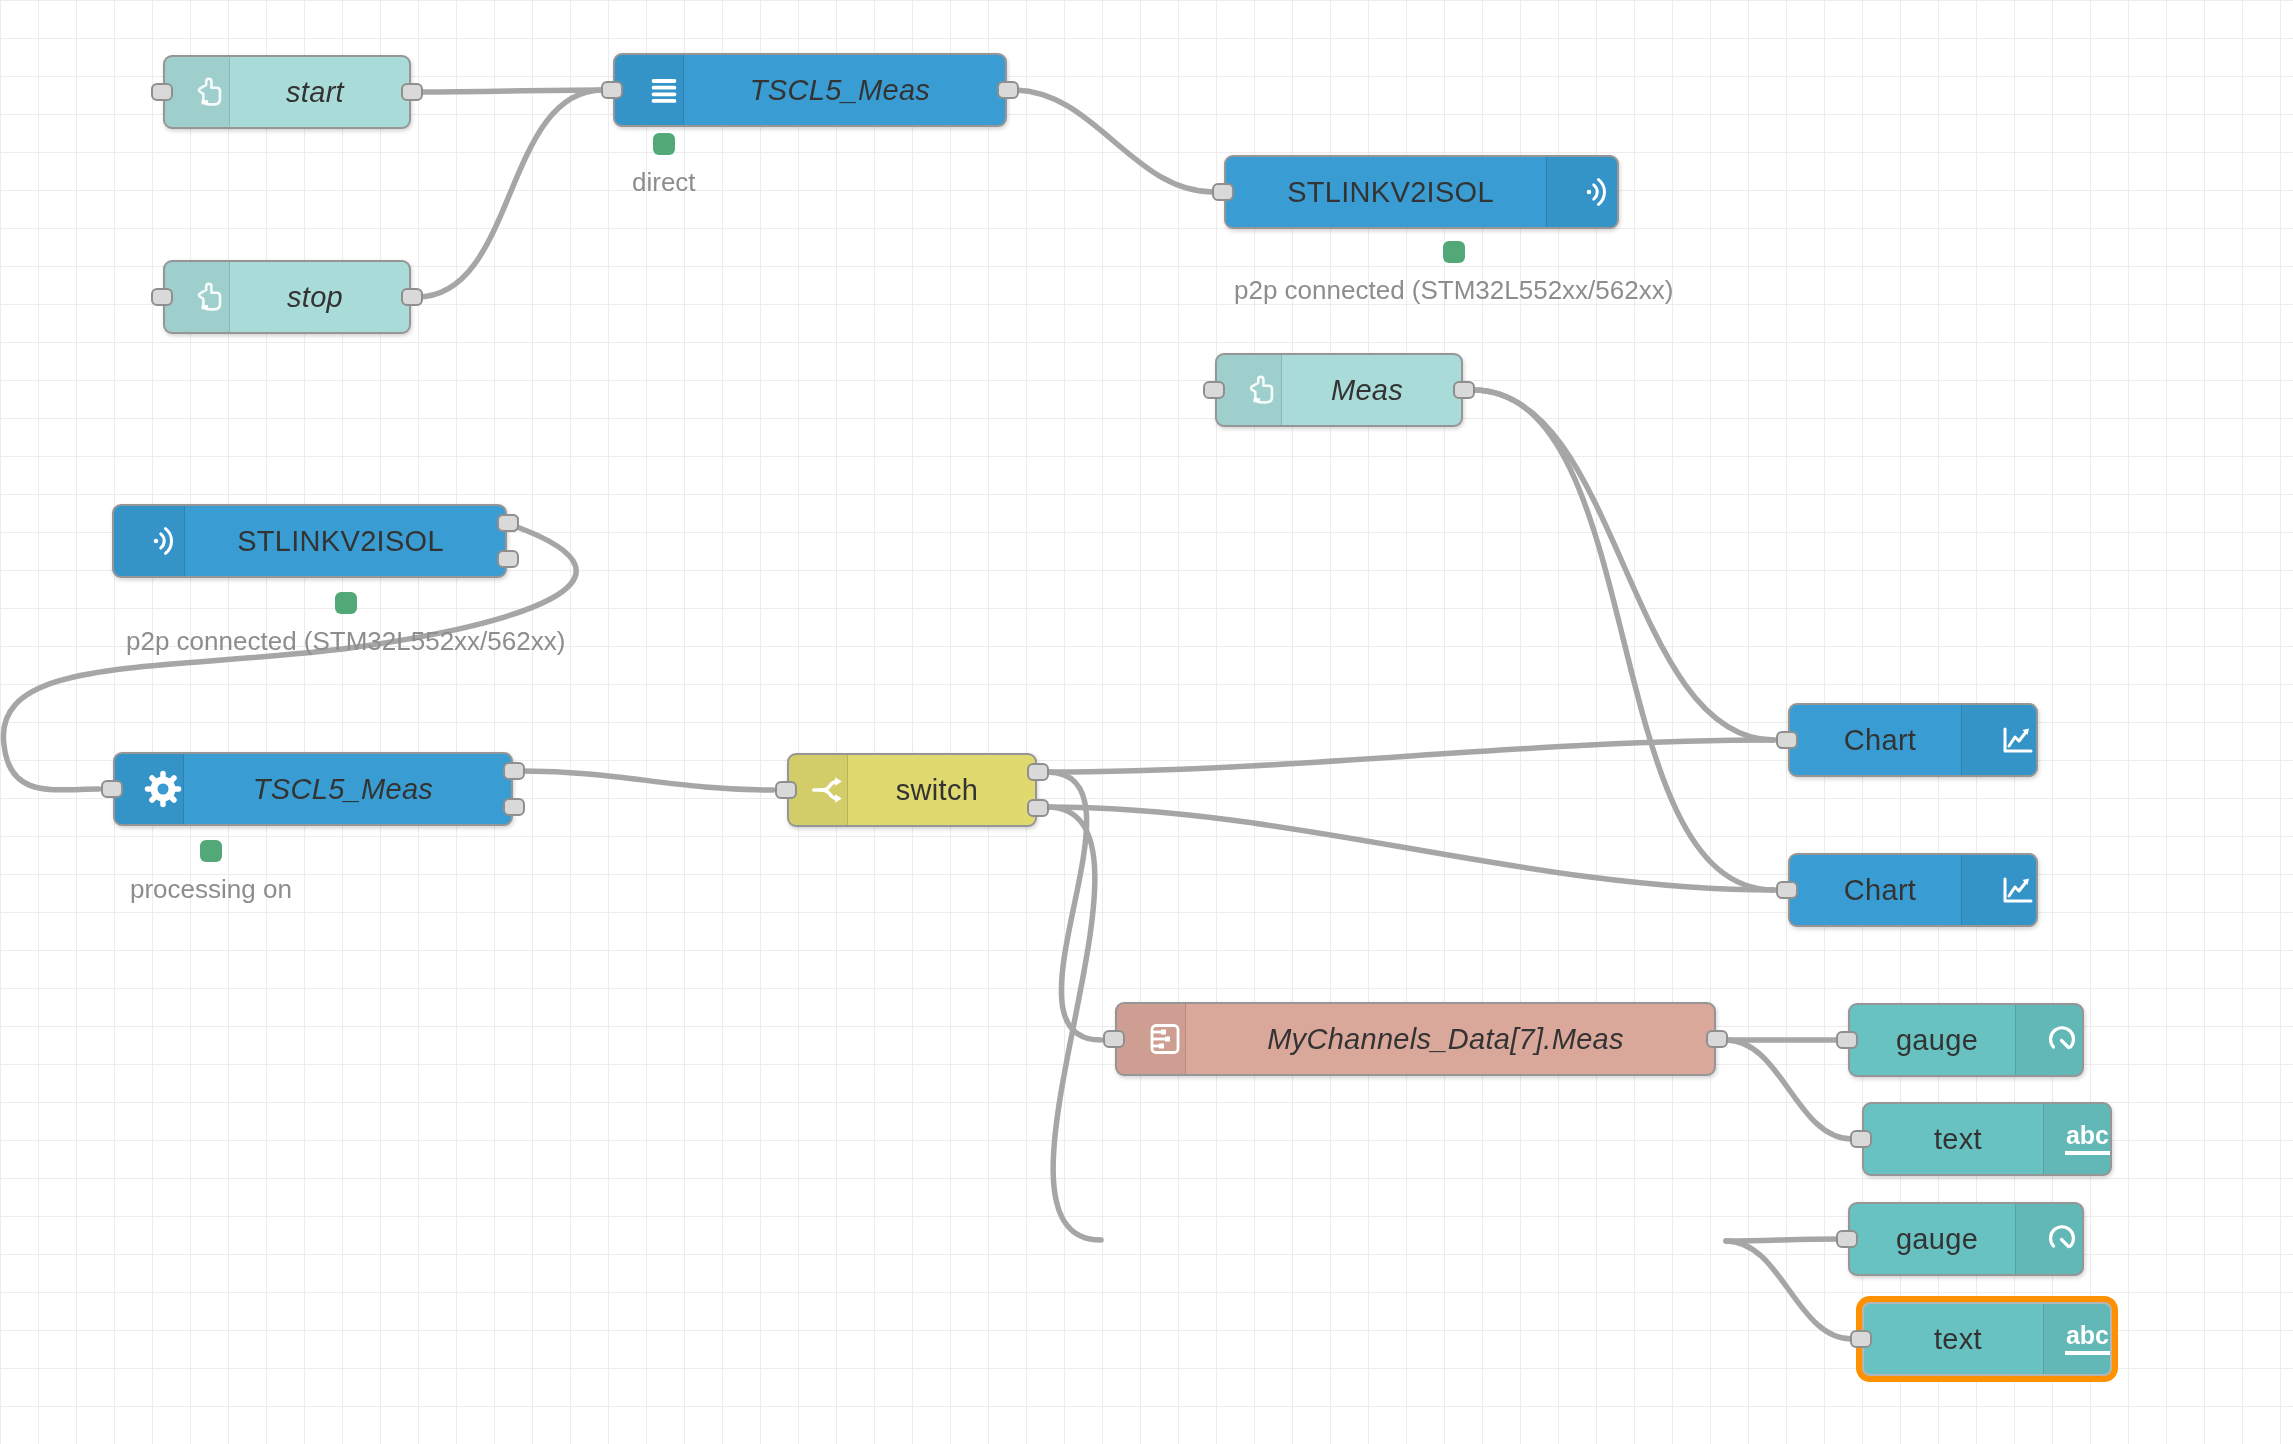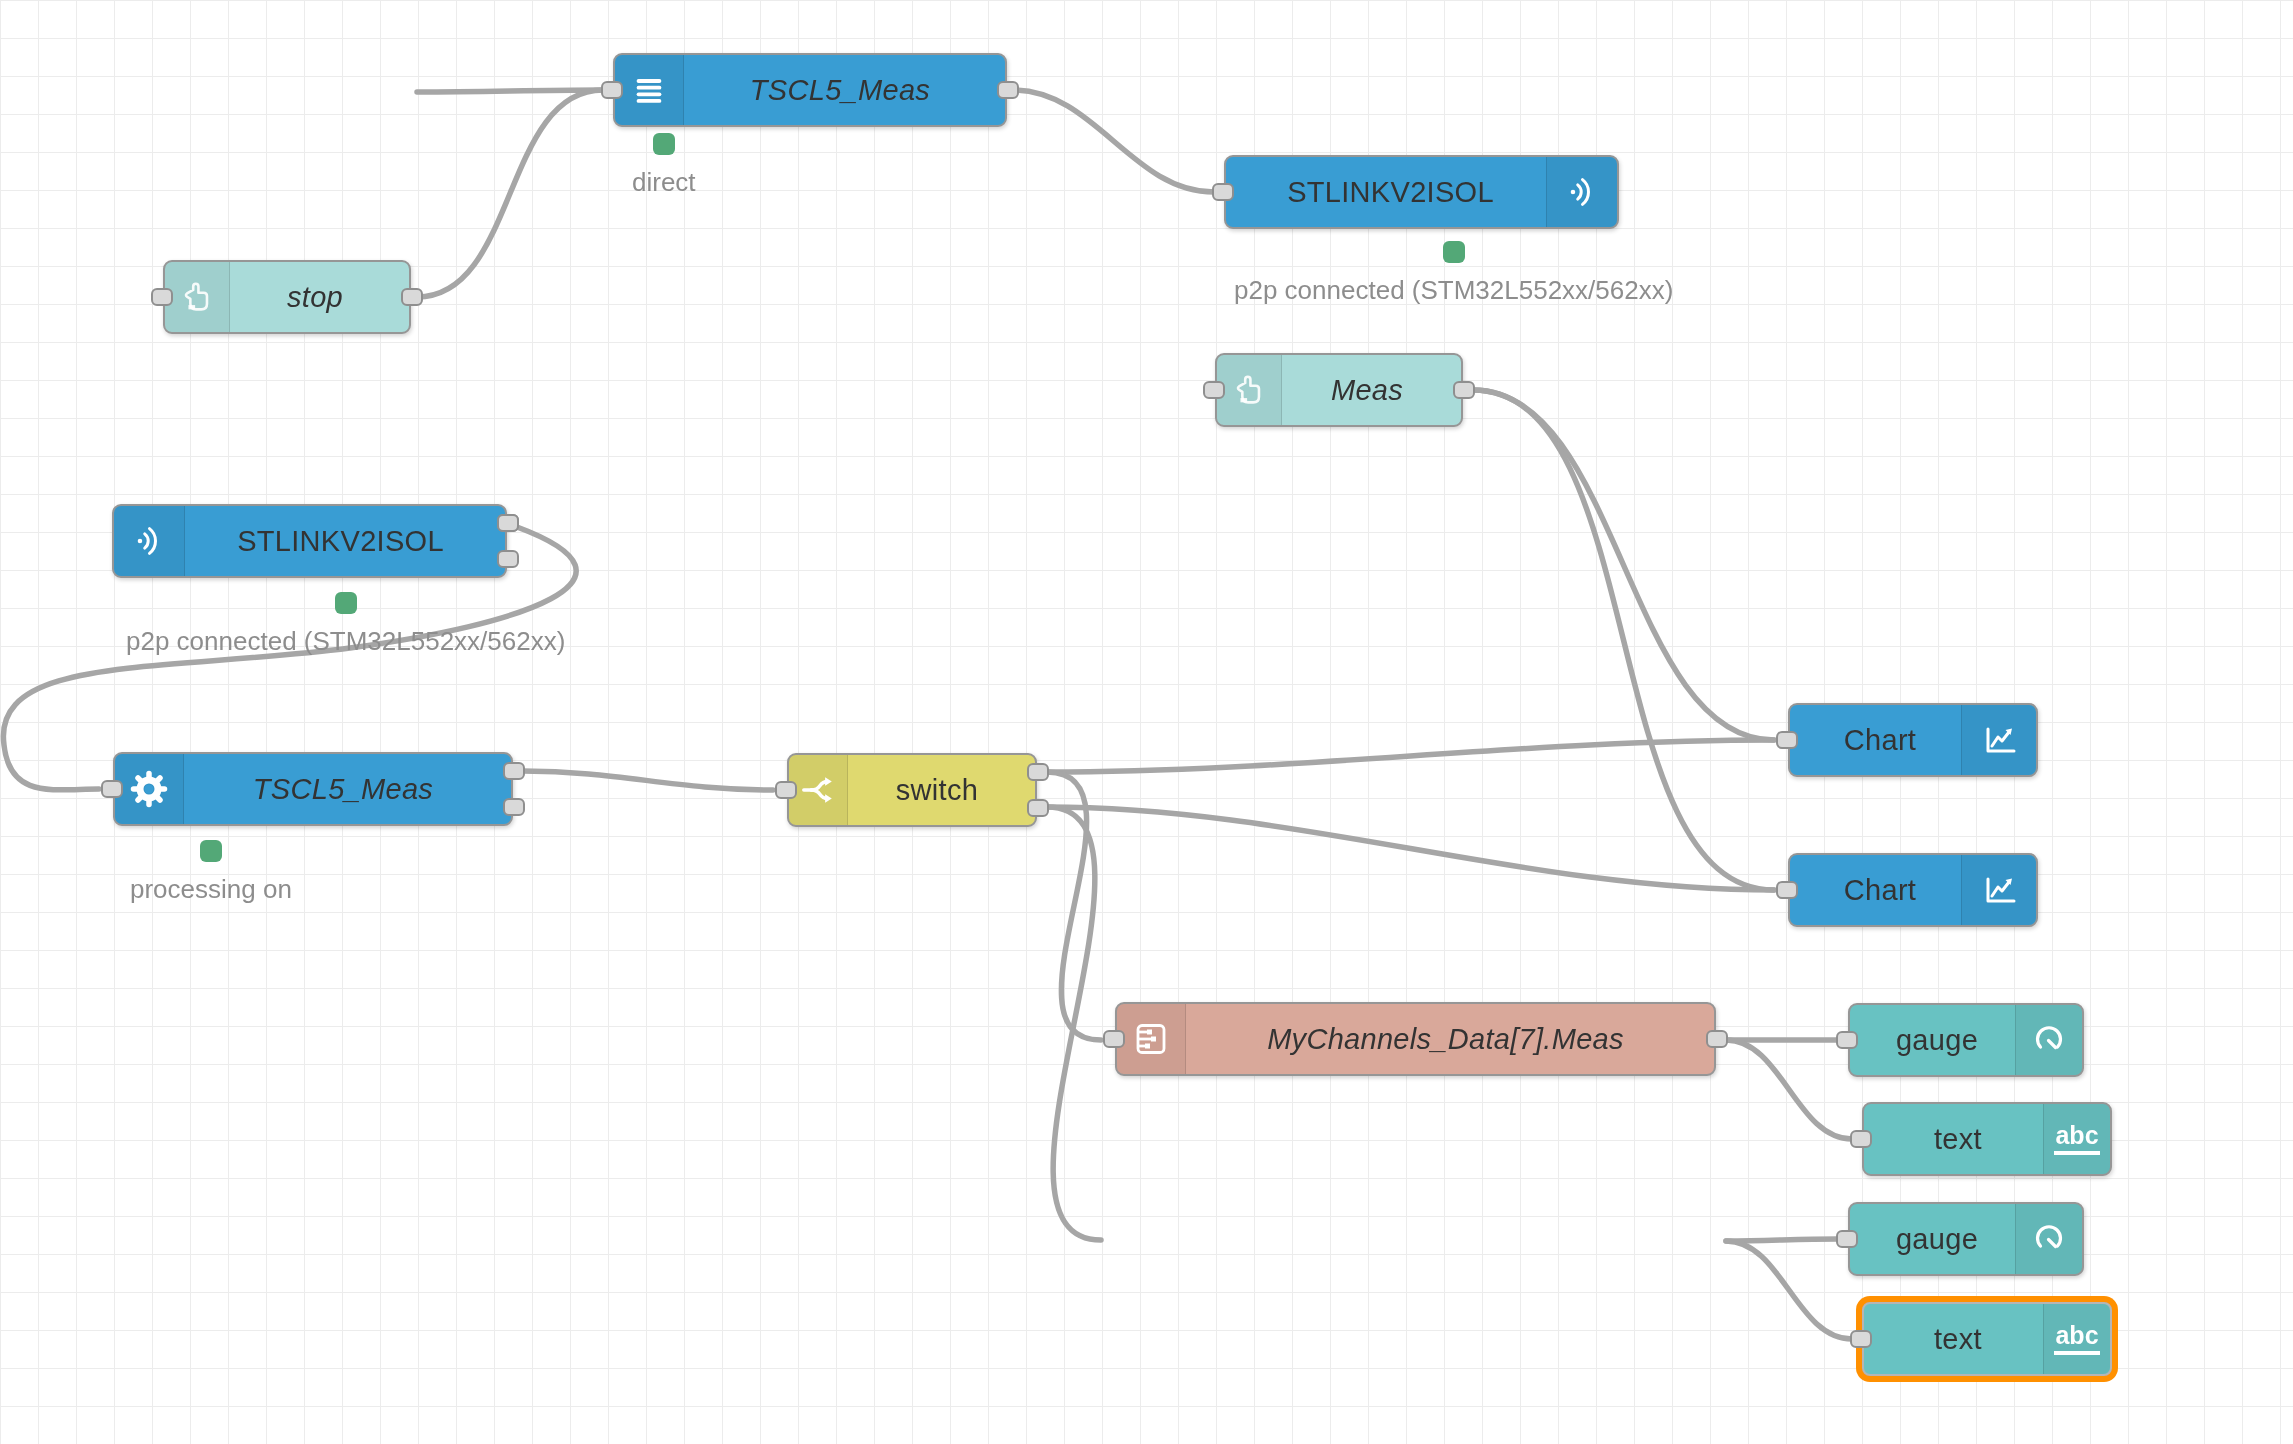--- a/index.html
+++ b/index.html
@@ -20,21 +20,21 @@
     box-shadow:1px 2px 4px rgba(0,0,0,.18);
   }
   .node.blue{background:#399dd3;}
   .node.inject{background:#a9dbd9;}
   .node.yellow{background:#dfd96f;}
   .node.salmon{background:#d9a89a;}
   .node.teal{background:#68c2c2;}
   .node.selected{border-color:#b5b5b5;box-shadow:0 0 0 6px #ff9000;border-radius:8px;}
   .iconbox{
     position:absolute;top:0;bottom:0;width:var(--iw,64px);
-    display:flex;align-items:center;justify-content:center;
+    display:flex;align-items:center;justify-content:flex-end;
     background:rgba(0,0,0,.055);
   }
   .icon-left .iconbox{left:0;border-right:1px solid rgba(0,0,0,.12);border-radius:7px 0 0 7px;}
   .icon-right .iconbox{right:0;border-left:1px solid rgba(0,0,0,.12);border-radius:0 7px 7px 0;}
   .nlabel{
     position:absolute;top:0;bottom:0;display:flex;align-items:center;justify-content:center;
     font-size:29px;color:#333;white-space:nowrap;letter-spacing:.3px;
   }
   .icon-left .nlabel{left:var(--iw,64px);right:8px;}
   .icon-right .nlabel{left:8px;right:var(--iw,64px);}
@@ -75,20 +75,31 @@
     <path d="M1047,807 C1297,807 1524,890 1774,890"></path>
     <path d="M1047,807 C1187,807 961,1240 1101,1240"></path>
     <path d="M1726,1040 C1770,1040 1794,1040 1838,1040"></path>
     <path d="M1726,1040 C1782,1040 1796,1139 1852,1139"></path>
     <path d="M1726,1241 C1770,1241 1794,1239 1838,1239"></path>
     <path d="M1726,1241 C1782,1241 1796,1339 1852,1339"></path>
     <path d="M517,527 C660,580 520,625 350,648 C160,672 -8,655 4,745 C10,800 55,789 99,789"></path>
     <path d="M523,771 C620,771 673,790 773,790"></path>
   </svg>
 
+  <div class="node inject icon-left italic" style="left:163px;top:55px;width:248px;--iw:64px">
+    <span class="iconbox">
+      <svg class="glyph" width="38" height="38" viewBox="0 0 40 40" fill="none" stroke="rgba(255,255,255,.9)" stroke-width="2.6" stroke-linejoin="round">
+        <path d="M13 22 l-3.5 -2.3 q-2.2 -1.8 0 -3.4 l6.5 -3.8 V9 q0 -3 2.7 -3 q2.8 0 2.8 3 v6.5 h5.5 q3.5 0 3.5 3.5 V27 q0 6 -6 6 h-5.5 q-6 0 -6 -6 z"></path>
+        <rect x="11" y="28.5" width="7" height="4.5" fill="rgba(255,255,255,.9)" stroke="none"></rect>
+      </svg>
+    </span>
+    <span class="nlabel">start</span>
+    <span class="port in"></span>
+    <span class="port out"></span>
+  </div>
 
   <div class="node inject icon-left italic" style="left:163px;top:260px;width:248px;--iw:64px">
     <span class="iconbox">
       <svg class="glyph" width="38" height="38" viewBox="0 0 40 40" fill="none" stroke="rgba(255,255,255,.9)" stroke-width="2.6" stroke-linejoin="round">
         <path d="M13 22 l-3.5 -2.3 q-2.2 -1.8 0 -3.4 l6.5 -3.8 V9 q0 -3 2.7 -3 q2.8 0 2.8 3 v6.5 h5.5 q3.5 0 3.5 3.5 V27 q0 6 -6 6 h-5.5 q-6 0 -6 -6 z"></path>
         <rect x="11" y="28.5" width="7" height="4.5" fill="rgba(255,255,255,.9)" stroke="none"></rect>
       </svg>
     </span>
     <span class="nlabel">stop</span>
     <span class="port in"></span>

